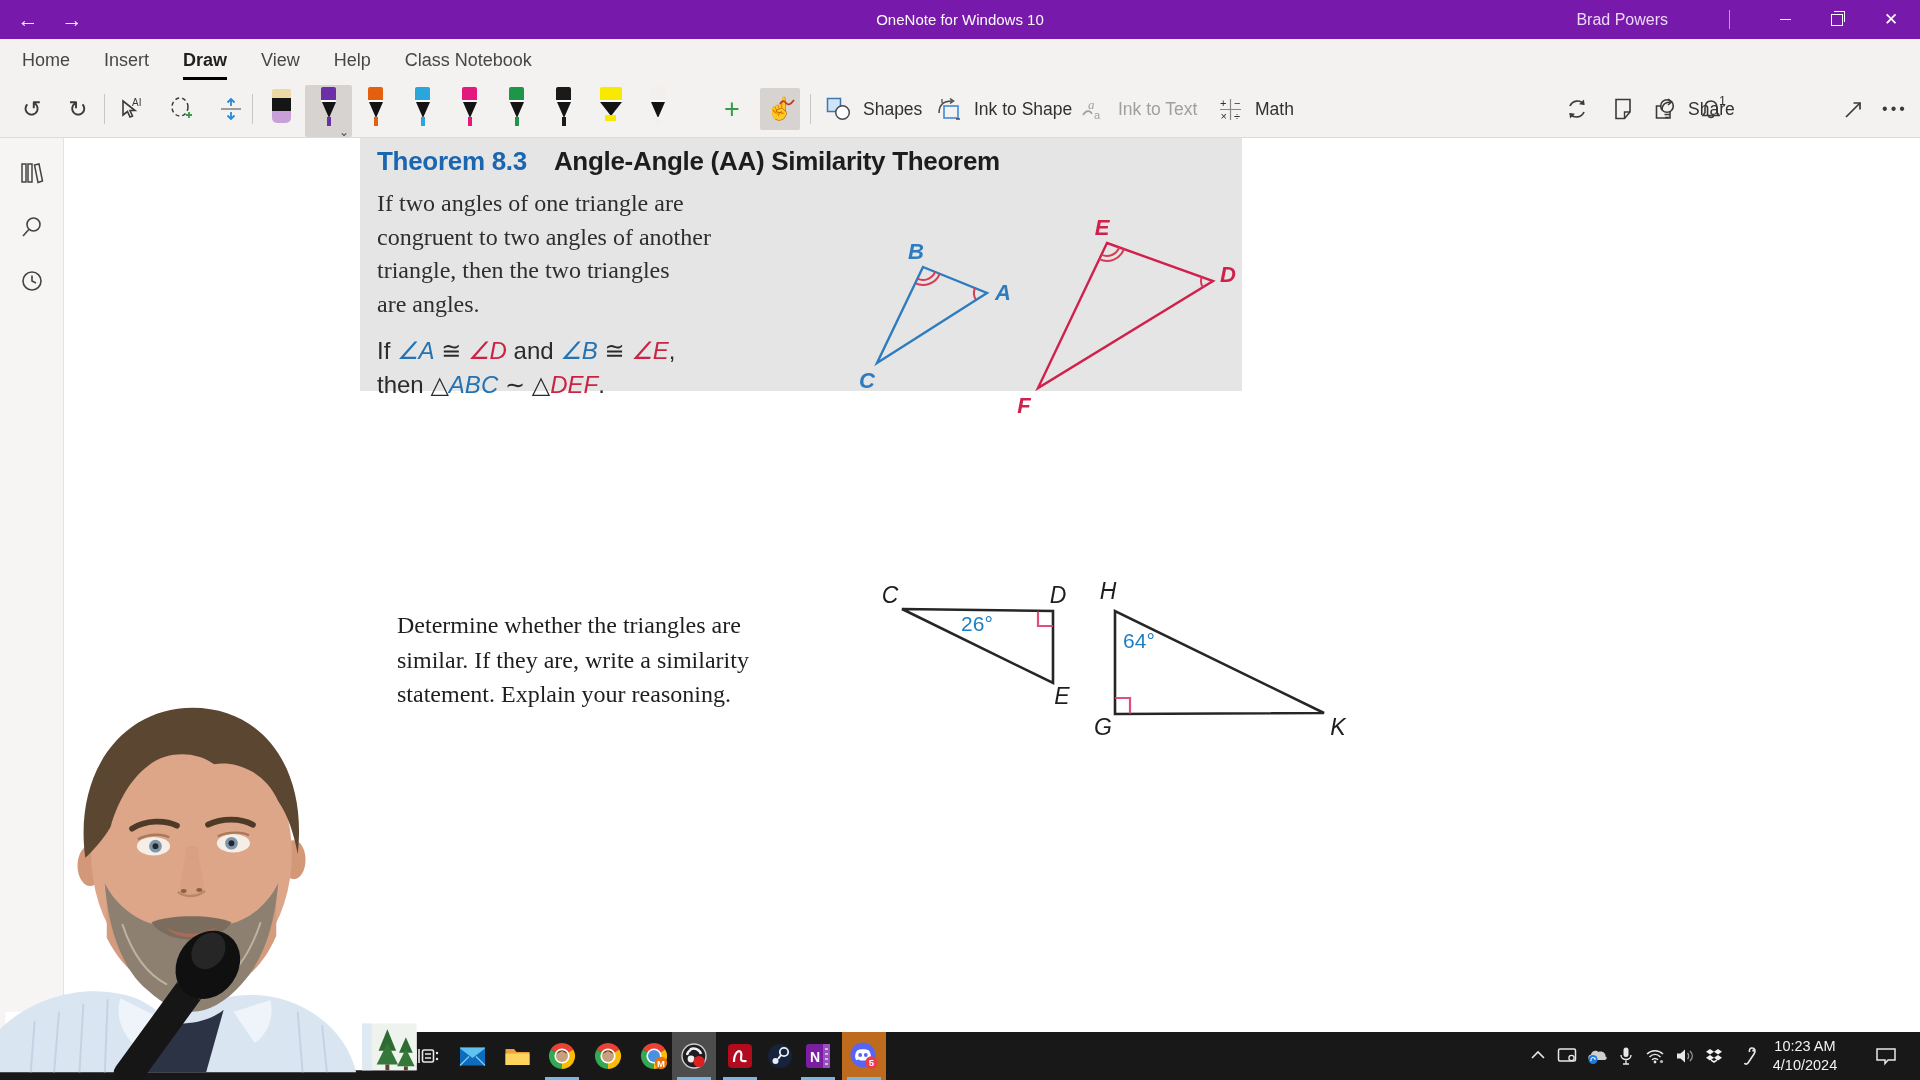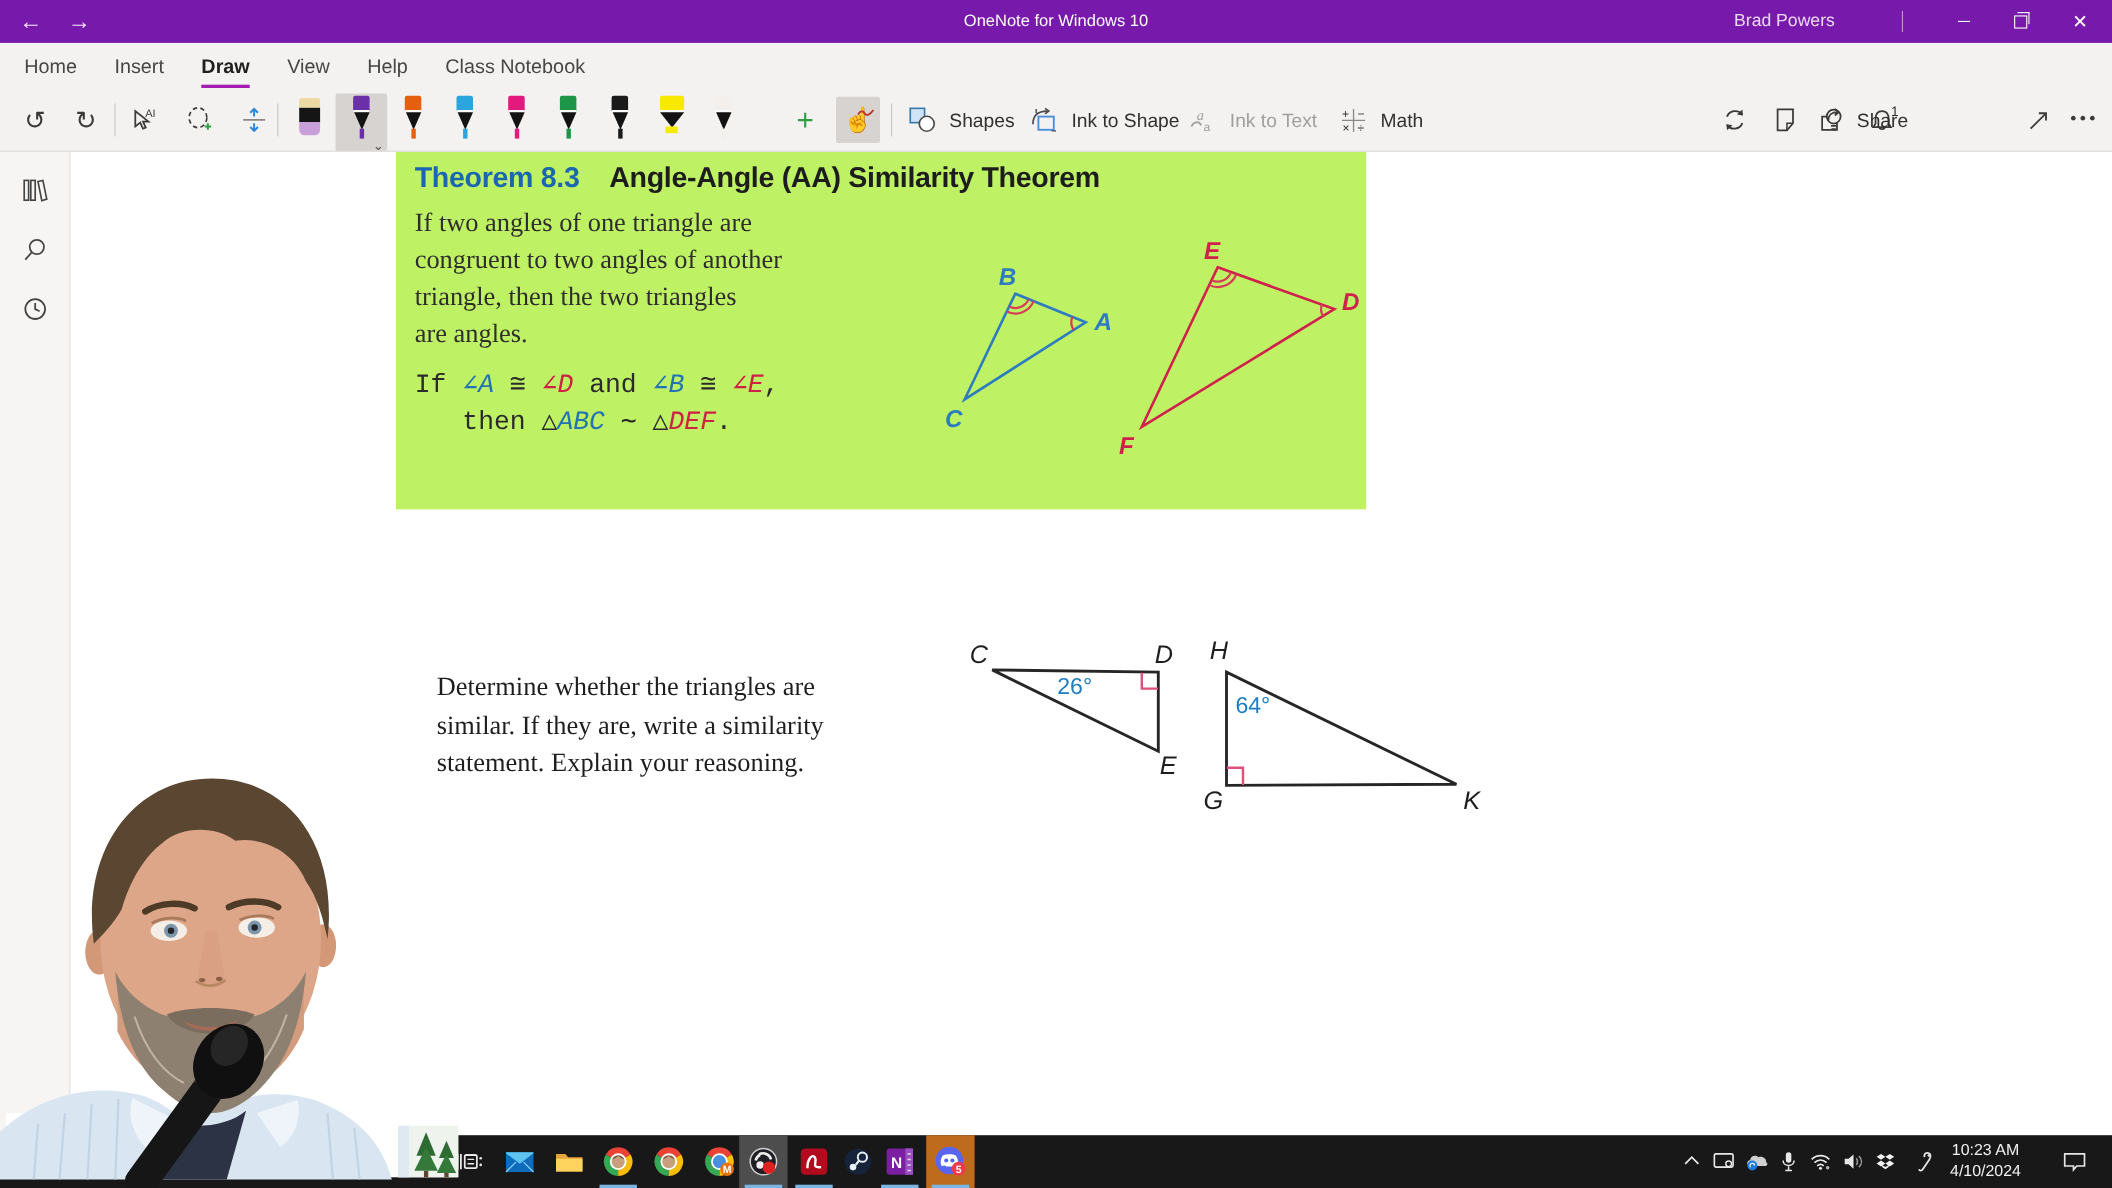--- a/index.html
+++ b/index.html
@@ -15,21 +15,21 @@
   .tb-sep{position:absolute;right:190px;top:10px;width:1px;height:19px;background:rgba(255,255,255,.55);}
   .winbtn{position:absolute;top:0;width:46px;height:39px;display:flex;align-items:center;justify-content:center;color:#fff;}
   .min-glyph{width:11px;height:1.5px;background:#fff;display:block;}
   .restore-glyph{width:10px;height:10px;border:1.3px solid #fff;position:relative;background:#7719aa;}
   .restore-glyph:before{content:"";position:absolute;left:2px;top:-4px;width:10px;height:10px;border:1.3px solid #fff;border-left:none;border-bottom:none;}
 
   
   .ribbon{position:absolute;left:0;top:39px;width:1920px;height:98px;background:#f3f2f1;border-bottom:1px solid #dddbda;z-index:29;}
   .menubar{position:absolute;left:22px;top:0;height:41px;display:flex;gap:34px;}
   .menu-item{height:41px;line-height:43px;font-size:18px;color:#484644;box-sizing:border-box;}
-  .menu-item.active{color:#201f1e;font-weight:700;border-bottom:3px solid #a21caf;}
+  .menu-item.active{color:#201f1e;font-weight:700;border-bottom:3px solid #000000;}
   .tbtn{position:absolute;top:8px;width:40px;height:42px;display:flex;align-items:center;justify-content:center;border-radius:2px;color:#3b3a39;}
   .tbtn.sm{width:34px;}
   .tdiv{position:absolute;top:55px;width:1px;height:30px;background:#c8c6c4;}
   .glyph{font-size:23px;line-height:1;}
   .tbtn-label{position:absolute;top:8px;height:42px;display:flex;gap:12px;align-items:center;font-size:17.5px;color:#323130;padding:0 6px;border-radius:2px;}
   .tbtn-label.disabled{color:#a19f9d;}
   .active-tool{background:#d6d3d1;}
   .pens{position:absolute;left:258px;top:5px;height:52px;display:flex;}
   .pen-slot{width:47px;height:50px;display:flex;align-items:flex-start;justify-content:center;padding-top:2px;position:relative;border-radius:2px;}
   .pen-slot.selected{background:#d6d3d1;}
@@ -47,27 +47,27 @@
   .pen-chev{position:absolute;right:3px;bottom:-2px;font-size:12px;color:#514f4e;}
   .hand-squiggle{position:absolute;top:9px;right:5px;}
   .bell-badge{position:absolute;top:6px;right:2px;font-size:12.5px;color:#323130;}
 
   
   .sidebar{position:absolute;left:0;top:137px;width:63px;height:943px;background:#f6f5f4;border-right:1px solid #e4e2e1;z-index:5;}
   .side-icon{position:absolute;left:0;width:63px;height:40px;display:flex;align-items:center;justify-content:center;color:#444;}
 
   
   .canvas{position:absolute;left:64px;top:137px;width:1856px;height:943px;background:#fff;z-index:1;}
-  .theorem-box{position:absolute;left:360px;top:137px;width:882px;height:326px;background:#bef264;z-index:2;}
+  .theorem-box{position:absolute;left:360px;top:137px;width:882px;height:254px;background:#e5e5e5;z-index:2;}
   .theorem-head{position:absolute;left:17px;top:9px;display:flex;gap:27px;font-weight:700;font-size:26px;letter-spacing:-0.3px;white-space:nowrap;}
   .th-num{color:#1b66b0;}
   .th-title{color:#1d1d1d;}
   .serif{font-family:"Liberation Serif",serif;}
   .theorem-body{position:absolute;left:17px;top:50px;font-size:24px;line-height:33.5px;color:#2f2e2d;}
-  .theorem-statement{position:absolute;left:17px;top:197px;font-size:24px;line-height:34px;font-family:Liberation Mono, monospace;text-align:center;}
+  .theorem-statement{position:absolute;left:17px;top:197px;font-size:24px;line-height:34px;font-family:Liberation Sans, sans-serif;}
   .pt-ink{color:#2b2b2b;}
   .pt-blue{color:#2373b4;font-style:italic;}
   .pt-red{color:#cc2244;font-style:italic;}
   .problem-text{position:absolute;left:397px;top:608px;font-size:24px;line-height:34.5px;color:#1e1e1e;z-index:2;}
   .figsvg{position:absolute;z-index:3;}
 
   
   .taskbar{position:absolute;left:0;top:1032px;width:1920px;height:48px;background:#181818;z-index:40;}
   .app{position:absolute;top:0;width:44px;height:48px;display:flex;align-items:center;justify-content:center;}
   .app.running:after{content:"";position:absolute;left:5px;right:5px;bottom:0;height:3px;background:#79b6e3;}

